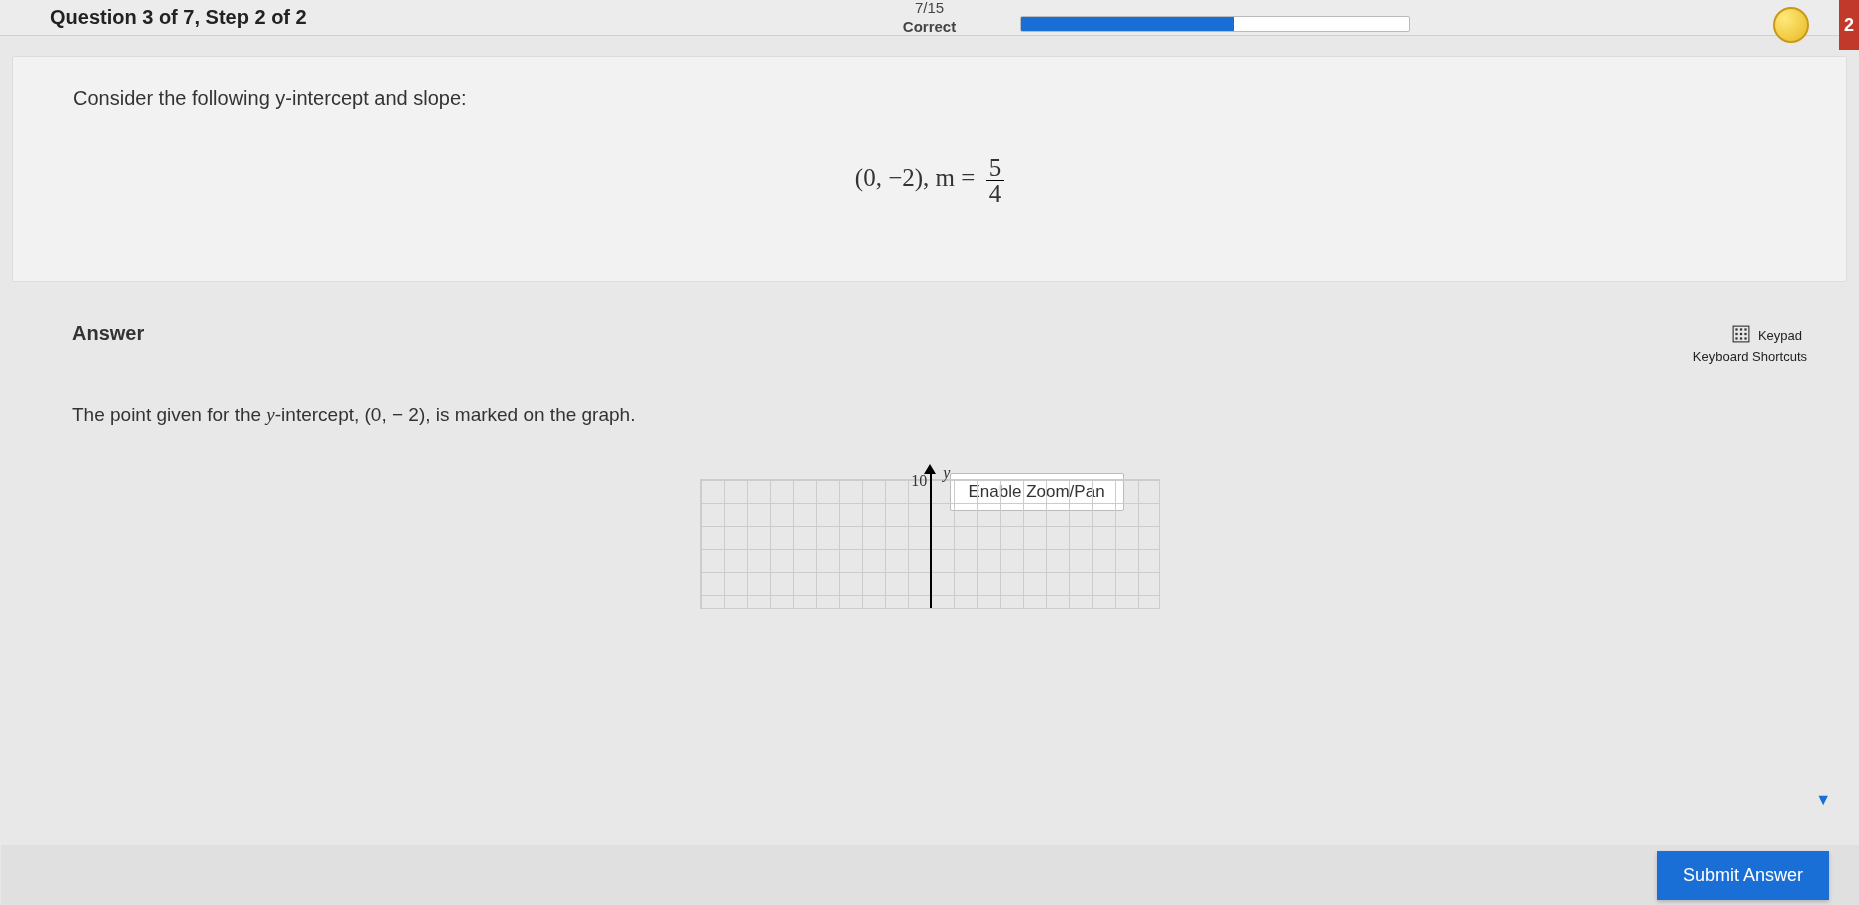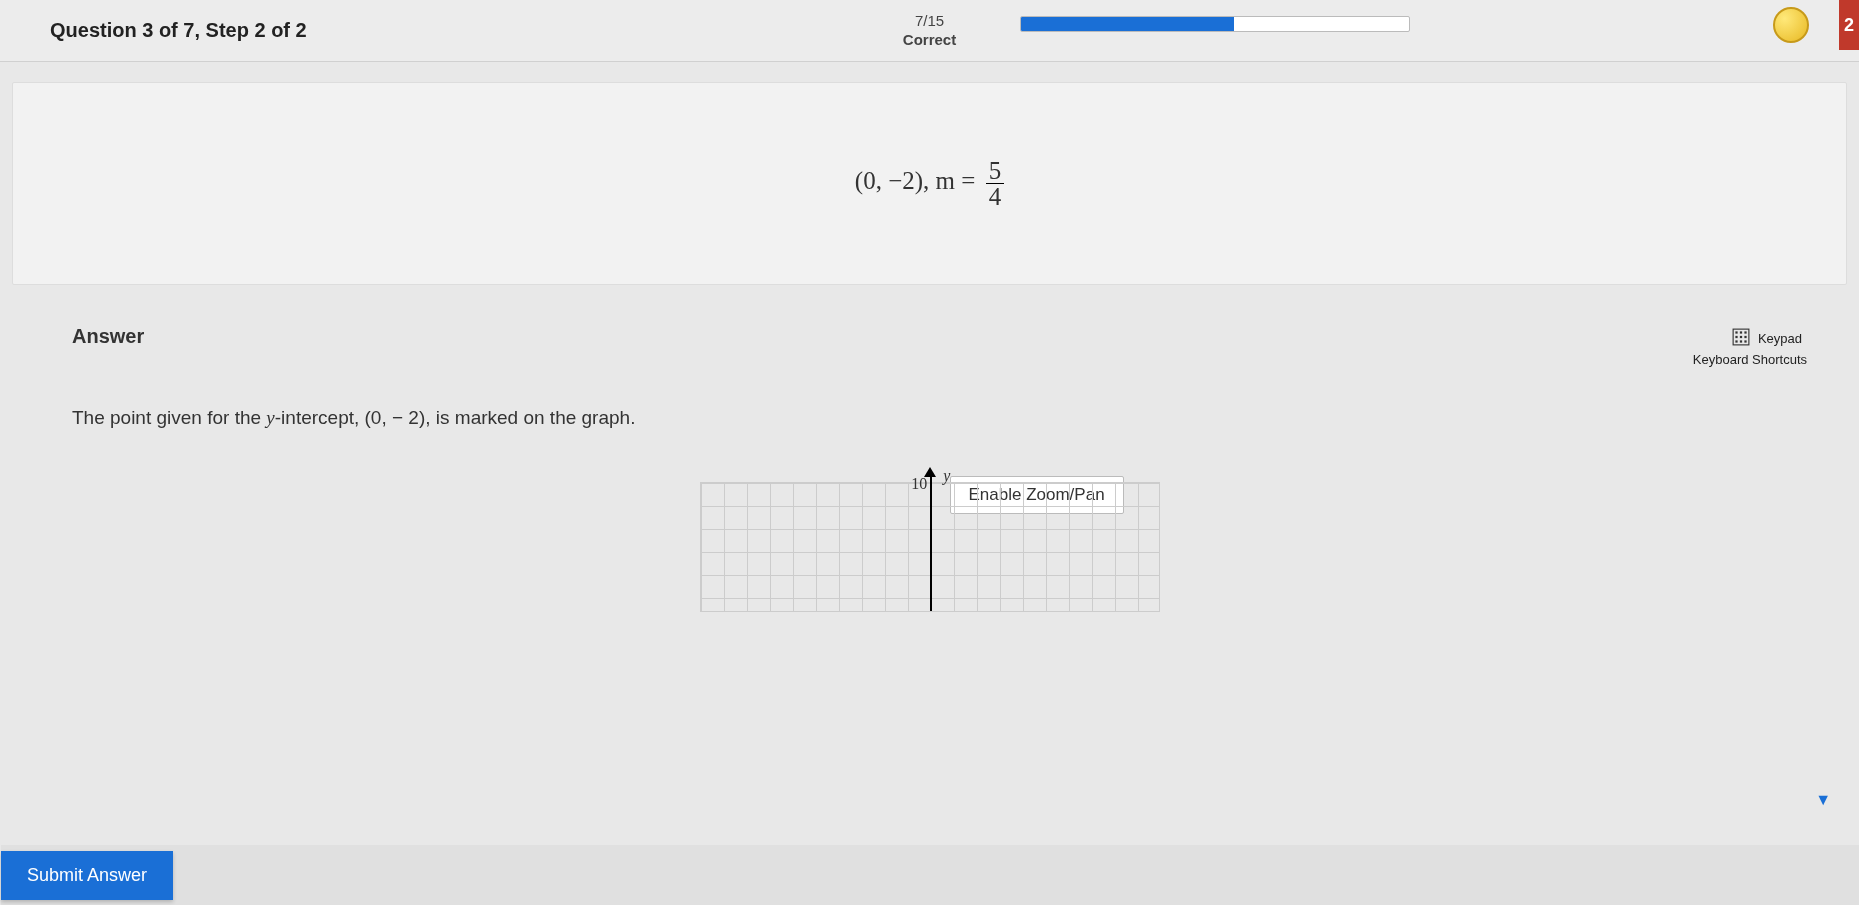--- a/index.html
+++ b/index.html
@@ -7,21 +7,21 @@
   font-family: "Helvetica Neue", Arial, sans-serif;
   background: #e8e8e8;
   width: 1859px;
   height: 905px;
   overflow: hidden;
   color: #333;
 }
 .topbar {
   display: flex;
   align-items: center;
-  height: 62px;
+  height: 36px;
   background: #ececec;
   border-bottom: 1px solid #d0d0d0;
   padding: 0 50px 0 50px;
   position: relative;
 }
 .q-title {
   font-size: 20px;
   font-weight: 600;
   color: #222;
 }
@@ -138,21 +138,21 @@
 }
 .y-arrow {
   position:absolute; left:50%; top:-16px; transform:translateX(-50%);
   width:0;height:0;border-left:6px solid transparent;border-right:6px solid transparent;border-bottom:10px solid #000;
 }
 .y-lbl { position:absolute; left:53%; top:-16px; font-style:italic; font-family:"Times New Roman",serif; font-size:16px;}
 .y-tick { position:absolute; left:46%; top:-8px; font-size:16px; font-family:Liberation Serif, serif;}
 .footer {
   position:absolute; bottom:0; left:1px; right:0;
   height:60px; background:#e0e0e0;
-  display:flex; justify-content:flex-start; align-items:center;
+  display:flex; justify-content:flex-end; align-items:center;
   padding-right: 30px;
 }
 .submit {
   background:#1a6fd6; color:#fff; border:none;
   padding:14px 26px; font-size:18px; cursor:pointer;
   box-shadow:0 2px 4px rgba(0,0,0,.2);
 }
 .caret-down {
   position:absolute; right:28px; bottom:96px;
   color:#1a6fd6; font-size:16px; cursor:pointer;
@@ -168,20 +168,21 @@
     <div class="lbl">Correct</div>
   </div>
   <div class="progress-wrap">
     <div class="progress-fill" style="width: 55%;"></div>
   </div>
   <div class="coin"></div>
   <div class="right-tab">2</div>
 </div>
 
 <div class="panel">
+  <div class="q-text">Consider the following y-intercept and slope:</div>
   <div class="math">
     <span>(0, −2)</span><span>, m = </span><span class="frac"><span class="n">5</span><span class="d">4</span></span>
   </div>
 </div>
 
 <div class="answer-head">
   <div class="lbl">Answer</div>
   <div class="answer-tools">
     <div class="keypad-btn">
       <span>

